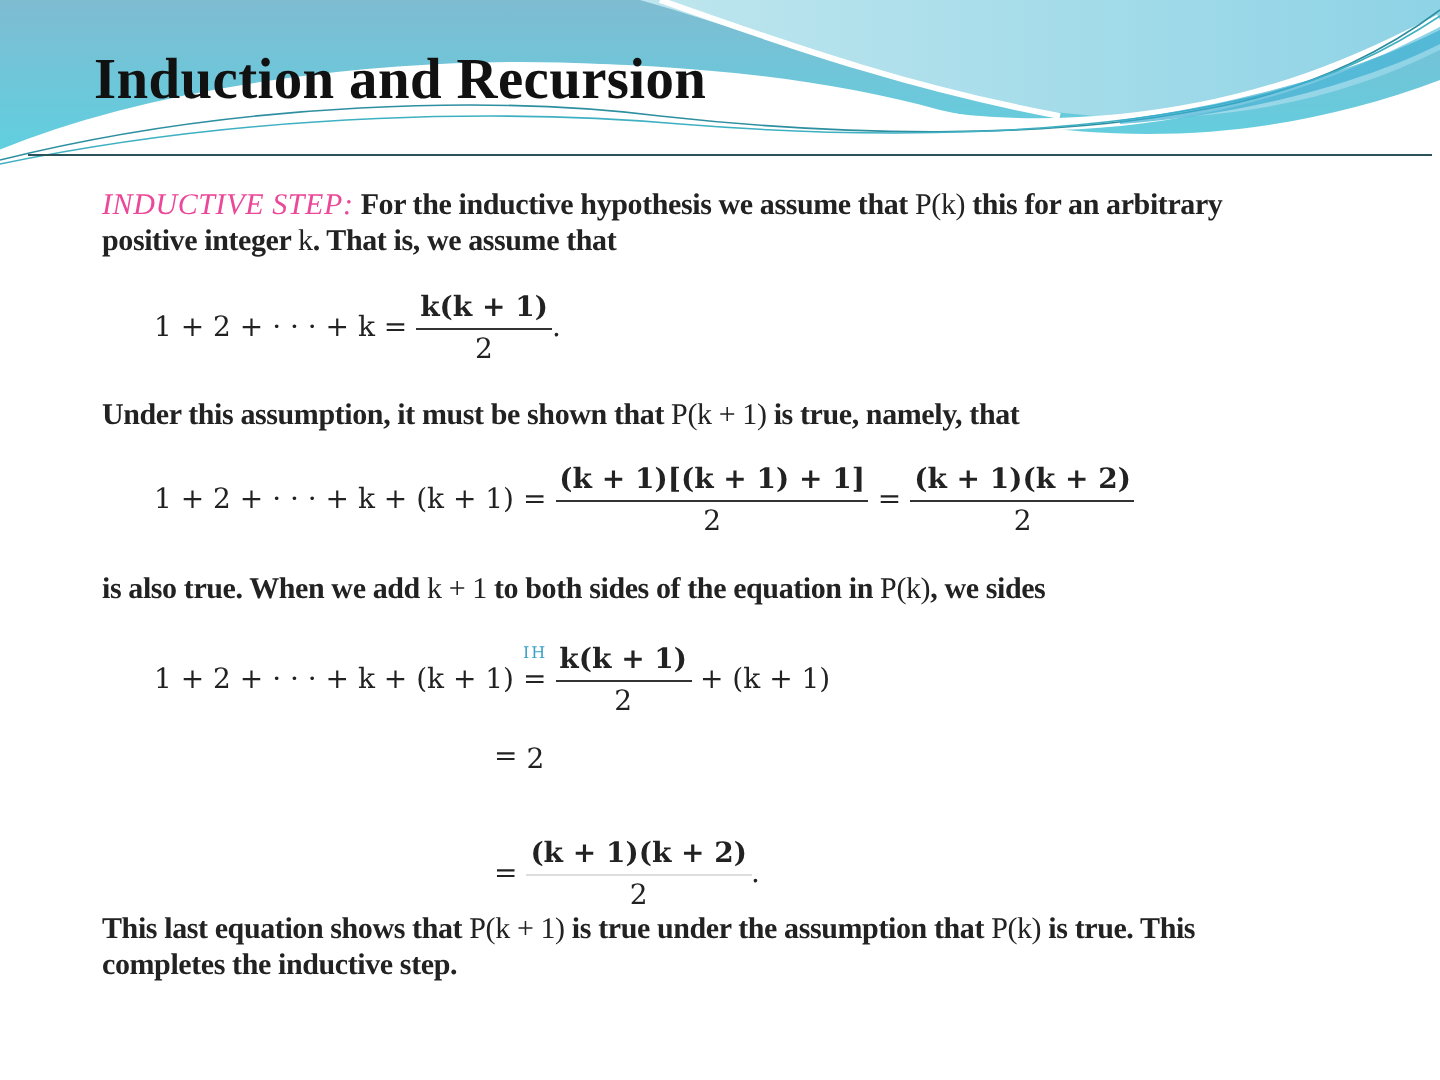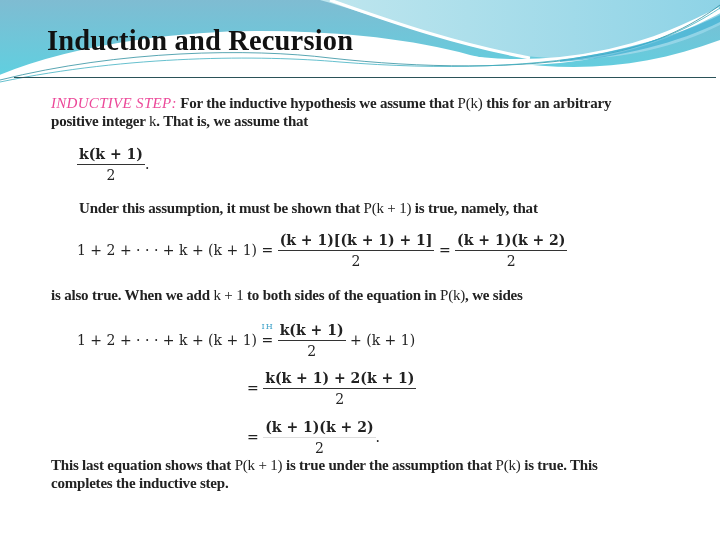--- a/index.html
+++ b/index.html
@@ -63,27 +63,28 @@
   <div class="para" style="top:8px;">
     <span class="step-label">INDUCTIVE STEP:</span>
     <span>For the inductive hypothesis we assume that</span>
     <span class="mi">P(k)</span>
     <span>this for an arbitrary</span><br>
     <span>positive integer</span>
     <span class="mi">k</span><span>. That is, we assume that</span>
   </div>
 
   <div class="eq" style="left:31px; top:60px;">
+    <span>1 + 2 + · · · + k =</span>
     <span class="frac">
       <span class="num">k(k + 1)</span>
       <span class="den">2</span>
     </span><span>.</span>
   </div>
 
-  <div class="para" style="top:113px;margin-left:28px;">
+  <div class="para" style="top:113px;">
     <span>Under this assumption, it must be shown that</span>
     <span class="mi">P(k + 1)</span>
     <span>is true, namely, that</span>
   </div>
 
   <div class="eq" style="left:31px; top:146px;">
     <span>1 + 2 + · · · + k + (k + 1) =</span>
     <span class="frac">
       <span class="num">(k + 1)[(k + 1) + 1]</span>
       <span class="den">2</span>
@@ -111,21 +112,20 @@
     <span class="frac">
       <span class="num">k(k + 1)</span>
       <span class="den">2</span>
     </span>
     <span>+ (k + 1)</span>
   </div>
 
   <div class="eq" style="left:201px; top:284px;">
     <span>=</span>
     <span class="frac">
-      <span class="num">k(k + 1) + 2(k + 1)</span>
       <span class="den">2</span>
     </span>
   </div>
 
   <div class="eq" style="left:201px; top:333px;">
     <span>=</span>
     <span class="frac">
       <span class="num" style="border-bottom-color:#ddd;">(k + 1)(k + 2)</span>
       <span class="den">2</span>
     </span><span>.</span>

